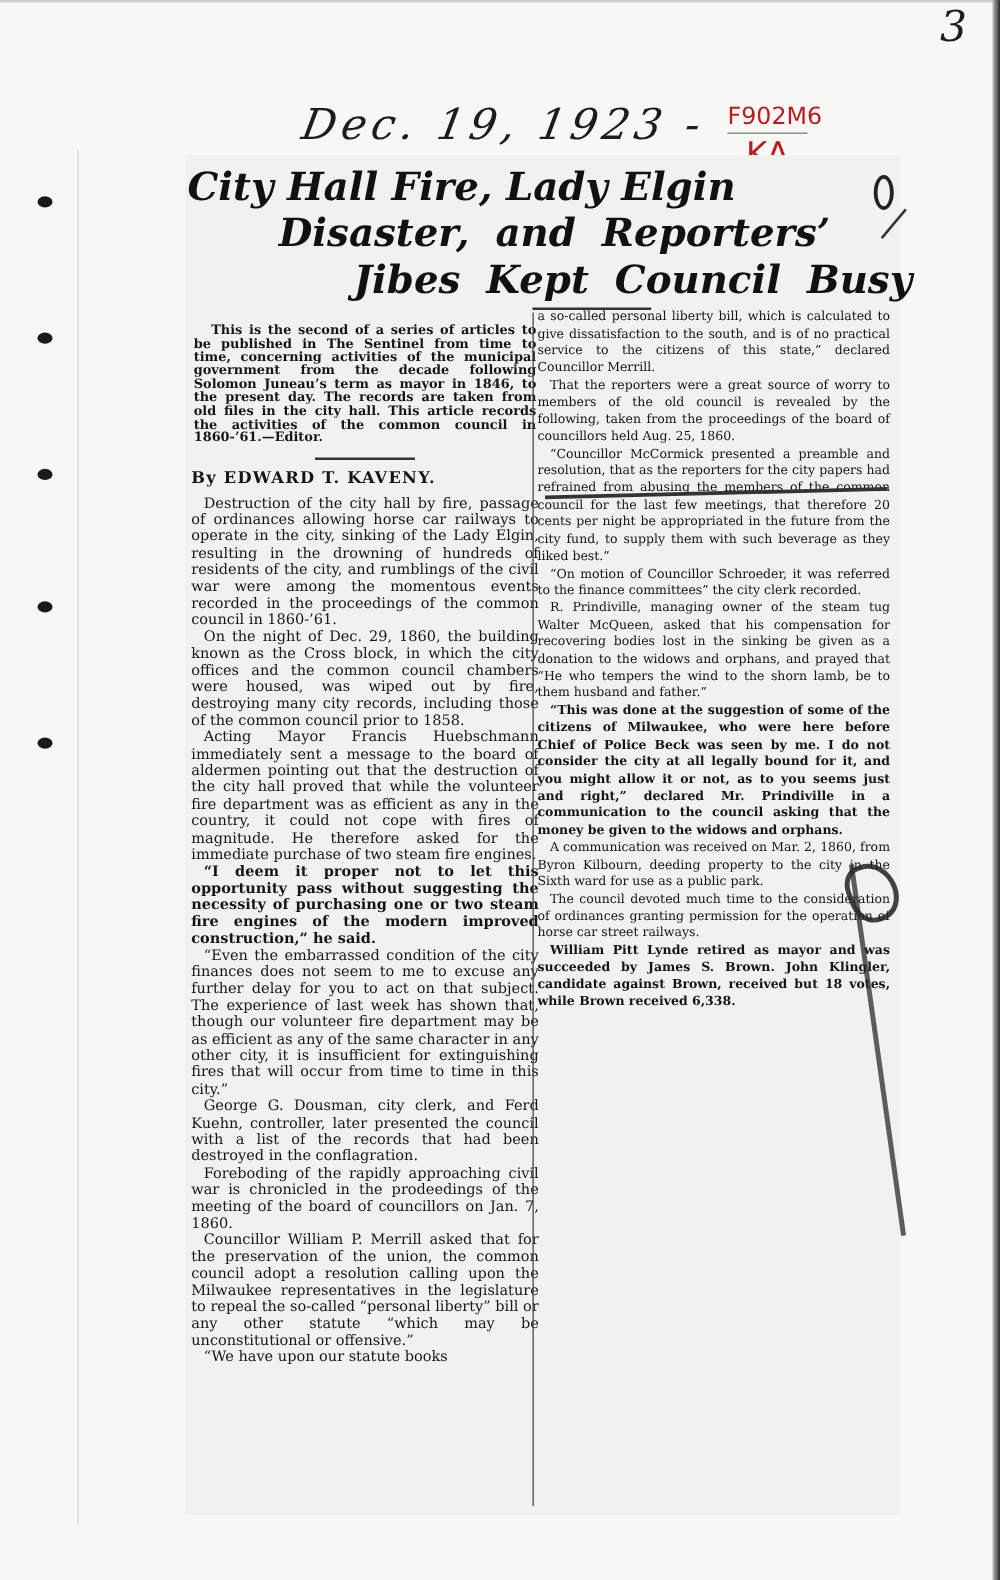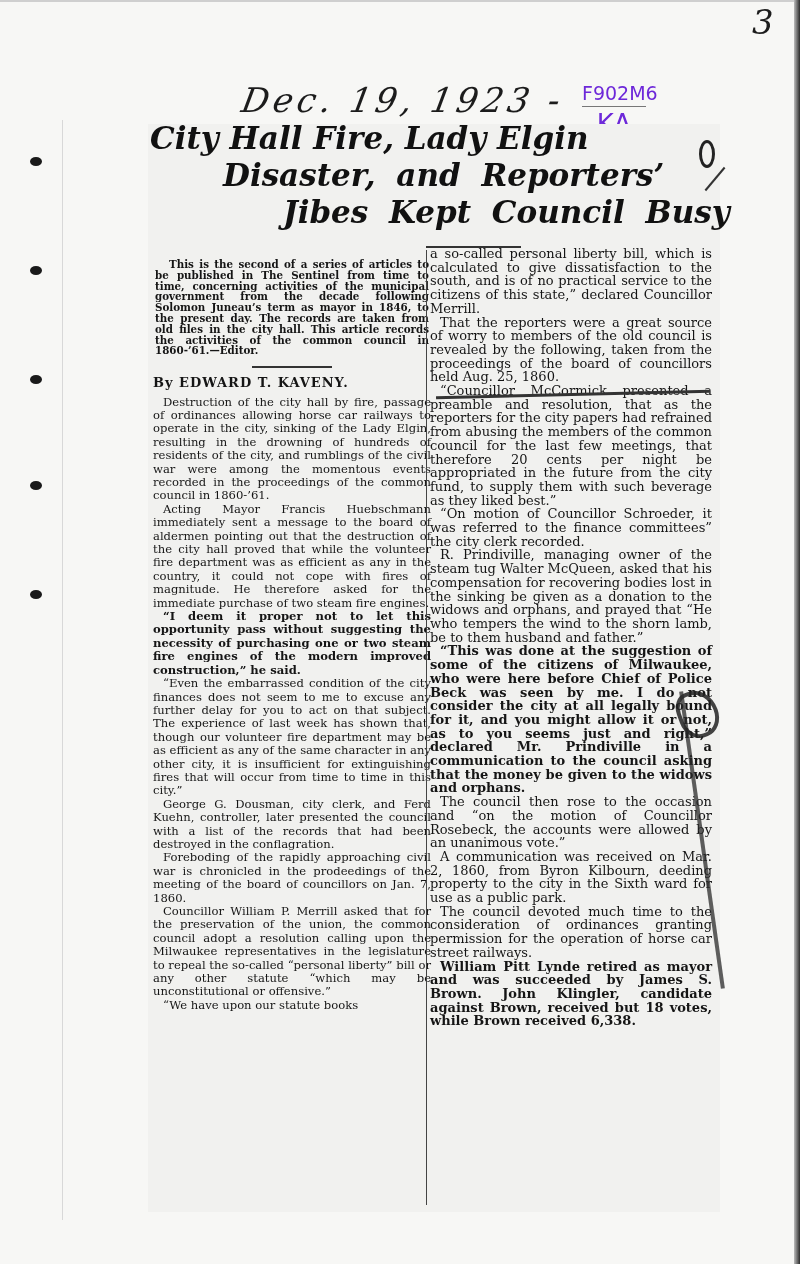--- a/index.html
+++ b/index.html
@@ -18,32 +18,32 @@
   .punch-hole {
     position: absolute; left: 30px; width: 12px; height: 9px; border-radius: 50%;
     background: #1a1a1a;
   }
   .hand {
     position: absolute; font-family: "DejaVu Serif", serif; font-style: italic; color: #1c1c1c;
   }
   .hand-date { left: 242px; top: 80px; font-size: 34px; letter-spacing: 4px; transform: skewX(-10deg); }
   .hand-page { left: 752px; top: 2px; font-size: 34px; }
   .hand-call {
-    left: 582px; top: 84px; font-size: 19px; color: #6d28d9; font-style: normal; text-align: center; width: 64px;
+    left: 582px; top: 84px; font-size: 19px; color: #b91c1c; font-style: normal; text-align: center; width: 64px;
     font-family: "DejaVu Sans", sans-serif; line-height: 1;
   }
   .hand-call .num { display: block; border-bottom: 1.5px solid #777; padding-bottom: 3px; }
   .hand-call .den { display: block; padding-top: 4px; font-size: 26px; }
 
   .clip {
     position: absolute; left: 148px; top: 124px; width: 572px; height: 1088px;
     background: #f1f1ef;
   }
   .headline {
-    position: absolute; left: 150px; top: 120px; width: 570px;
+    position: absolute; left: 150px; top: 132px; width: 570px;
     font-family: "DejaVu Serif", serif; font-weight: bold; font-style: italic;
     font-size: 31px; line-height: 37px; color: #111;
   }
   .headline div { white-space: nowrap; }
   .headline .l1 { padding-left: 0; }
   .headline .l2 { padding-left: 73px; word-spacing: 10px; }
   .headline .l3 { padding-left: 133px; word-spacing: 10px; }
   .corner-mark {
     position: absolute; left: 699px; top: 140px; width: 16px; height: 28px;
     border: 3px solid #222; border-radius: 50%; box-sizing: border-box;
@@ -58,21 +58,21 @@
   .col p + p { text-indent: 10px; }
   .left-col { left: 153px; top: 259px; width: 278px; font-size: 11.6px; line-height: 13.4px; }
   .editor-note {
     font-weight: bold; font-size: 10.3px; line-height: 10.8px; text-indent: 14px !important;
     padding: 0 2px;
   }
   .note-rule { width: 80px; height: 2px; background: #333; margin: 10px auto 8px; }
   .byline { text-align: center !important; font-weight: bold; font-size: 13px; letter-spacing: 1px; margin: 0 0 6px !important; text-indent: 0 !important; }
   .left-col .body p:first-child { text-indent: 10px; }
 
-  .right-col { left: 430px; top: 247px; width: 282px; font-size: 13px; line-height: 13.7px; }
+  .right-col { left: 430px; top: 247px; width: 282px; font-size: 10px; line-height: 13.7px; }
   .col-divider { position: absolute; left: 426px; top: 250px; width: 1px; height: 955px; background: #444; }
   .top-rule { position: absolute; left: 426px; top: 246px; width: 95px; height: 2px; background: #333; }
   .strike-rule {
     position: absolute; left: 436px; top: 393px; width: 274px; height: 3px; background: #333;
     transform: rotate(-1.4deg);
   }
   .pencil-mark {
     position: absolute; left: 700px; top: 690px; width: 4px; height: 300px; background: #2a2a2a;
     transform: rotate(-8deg); opacity: 0.75;
   }
@@ -111,41 +111,41 @@
 </div>
 <div class="corner-mark"></div>
 <div class="slash-mark"></div>
 
 <div class="col left-col">
   <p class="editor-note">This is the second of a series of articles to be published in The Sentinel from time to time, concerning activities of the municipal government from the decade following Solomon Juneau’s term as mayor in 1846, to the present day. The records are taken from old files in the city hall. This article records the activities of the common council in 1860-’61.—Editor.</p>
   <div class="note-rule"></div>
   <p class="byline">By EDWARD T. KAVENY.</p>
   <div class="body">
     <p>Destruction of the city hall by fire, passage of ordinances allowing horse car railways to operate in the city, sinking of the Lady Elgin, resulting in the drowning of hundreds of residents of the city, and rumblings of the civil war were among the momentous events recorded in the proceedings of the common council in 1860-’61.</p>
+    <p>On the night of Dec. 29, 1860, the building known as the Cross block, in which the city offices and the common council chambers were housed, was wiped out by fire, destroying many city records, including those of the common council prior to 1858.</p>
     <p>Acting Mayor Francis Huebschmann immediately sent a message to the board of aldermen pointing out that the destruction of the city hall proved that while the volunteer fire department was as efficient as any in the country, it could not cope with fires of magnitude. He therefore asked for the immediate purchase of two steam fire engines.</p>
     <p class="strong">“I deem it proper not to let this opportunity pass without suggesting the necessity of purchasing one or two steam fire engines of the modern improved construction,” he said.</p>
     <p>“Even the embarrassed condition of the city finances does not seem to me to excuse any further delay for you to act on that subject. The experience of last week has shown that, though our volunteer fire department may be as efficient as any of the same character in any other city, it is insufficient for extinguishing fires that will occur from time to time in this city.”</p>
     <p>George G. Dousman, city clerk, and Ferd Kuehn, controller, later presented the council with a list of the records that had been destroyed in the conflagration.</p>
     <p>Foreboding of the rapidly approaching civil war is chronicled in the prodeedings of the meeting of the board of councillors on Jan. 7, 1860.</p>
     <p>Councillor William P. Merrill asked that for the preservation of the union, the common council adopt a resolution calling upon the Milwaukee representatives in the legislature to repeal the so-called “personal liberty” bill or any other statute “which may be unconstitutional or offensive.”</p>
     <p>“We have upon our statute books</p>
   </div>
 </div>
 
 <div class="top-rule"></div>
 <div class="col-divider"></div>
 
 <div class="col right-col">
   <p style="text-indent:0">a so-called personal liberty bill, which is calculated to give dissatisfaction to the south, and is of no practical service to the citizens of this state,” declared Councillor Merrill.</p>
   <p>That the reporters were a great source of worry to members of the old council is revealed by the following, taken from the proceedings of the board of councillors held Aug. 25, 1860.</p>
   <p>“Councillor McCormick presented a preamble and resolution, that as the reporters for the city papers had refrained from abusing the members of the common council for the last few meetings, that therefore 20 cents per night be appropriated in the future from the city fund, to supply them with such beverage as they liked best.”</p>
   <p>“On motion of Councillor Schroeder, it was referred to the finance committees” the city clerk recorded.</p>
   <p>R. Prindiville, managing owner of the steam tug Walter McQueen, asked that his compensation for recovering bodies lost in the sinking be given as a donation to the widows and orphans, and prayed that “He who tempers the wind to the shorn lamb, be to them husband and father.”</p>
   <p class="strong">“This was done at the suggestion of some of the citizens of Milwaukee, who were here before Chief of Police Beck was seen by me. I do not consider the city at all legally bound for it, and you might allow it or not, as to you seems just and right,” declared Mr. Prindiville in a communication to the council asking that the money be given to the widows and orphans.</p>
-  <p>The council then rose to the occasion and “on the motion of Councillor Rosebeck, the accounts were allowed by an unanimous vote.”</p>
   <p>A communication was received on Mar. 2, 1860, from Byron Kilbourn, deeding property to the city in the Sixth ward for use as a public park.</p>
   <p>The council devoted much time to the consideration of ordinances granting permission for the operation of horse car street railways.</p>
   <p class="strong">William Pitt Lynde retired as mayor and was succeeded by James S. Brown. John Klingler, candidate against Brown, received but 18 votes, while Brown received 6,338.</p>
 </div>
 
 <div class="strike-rule"></div>
 <div class="pencil-blot"></div>
 <div class="pencil-mark"></div>
 
 </body></html>

